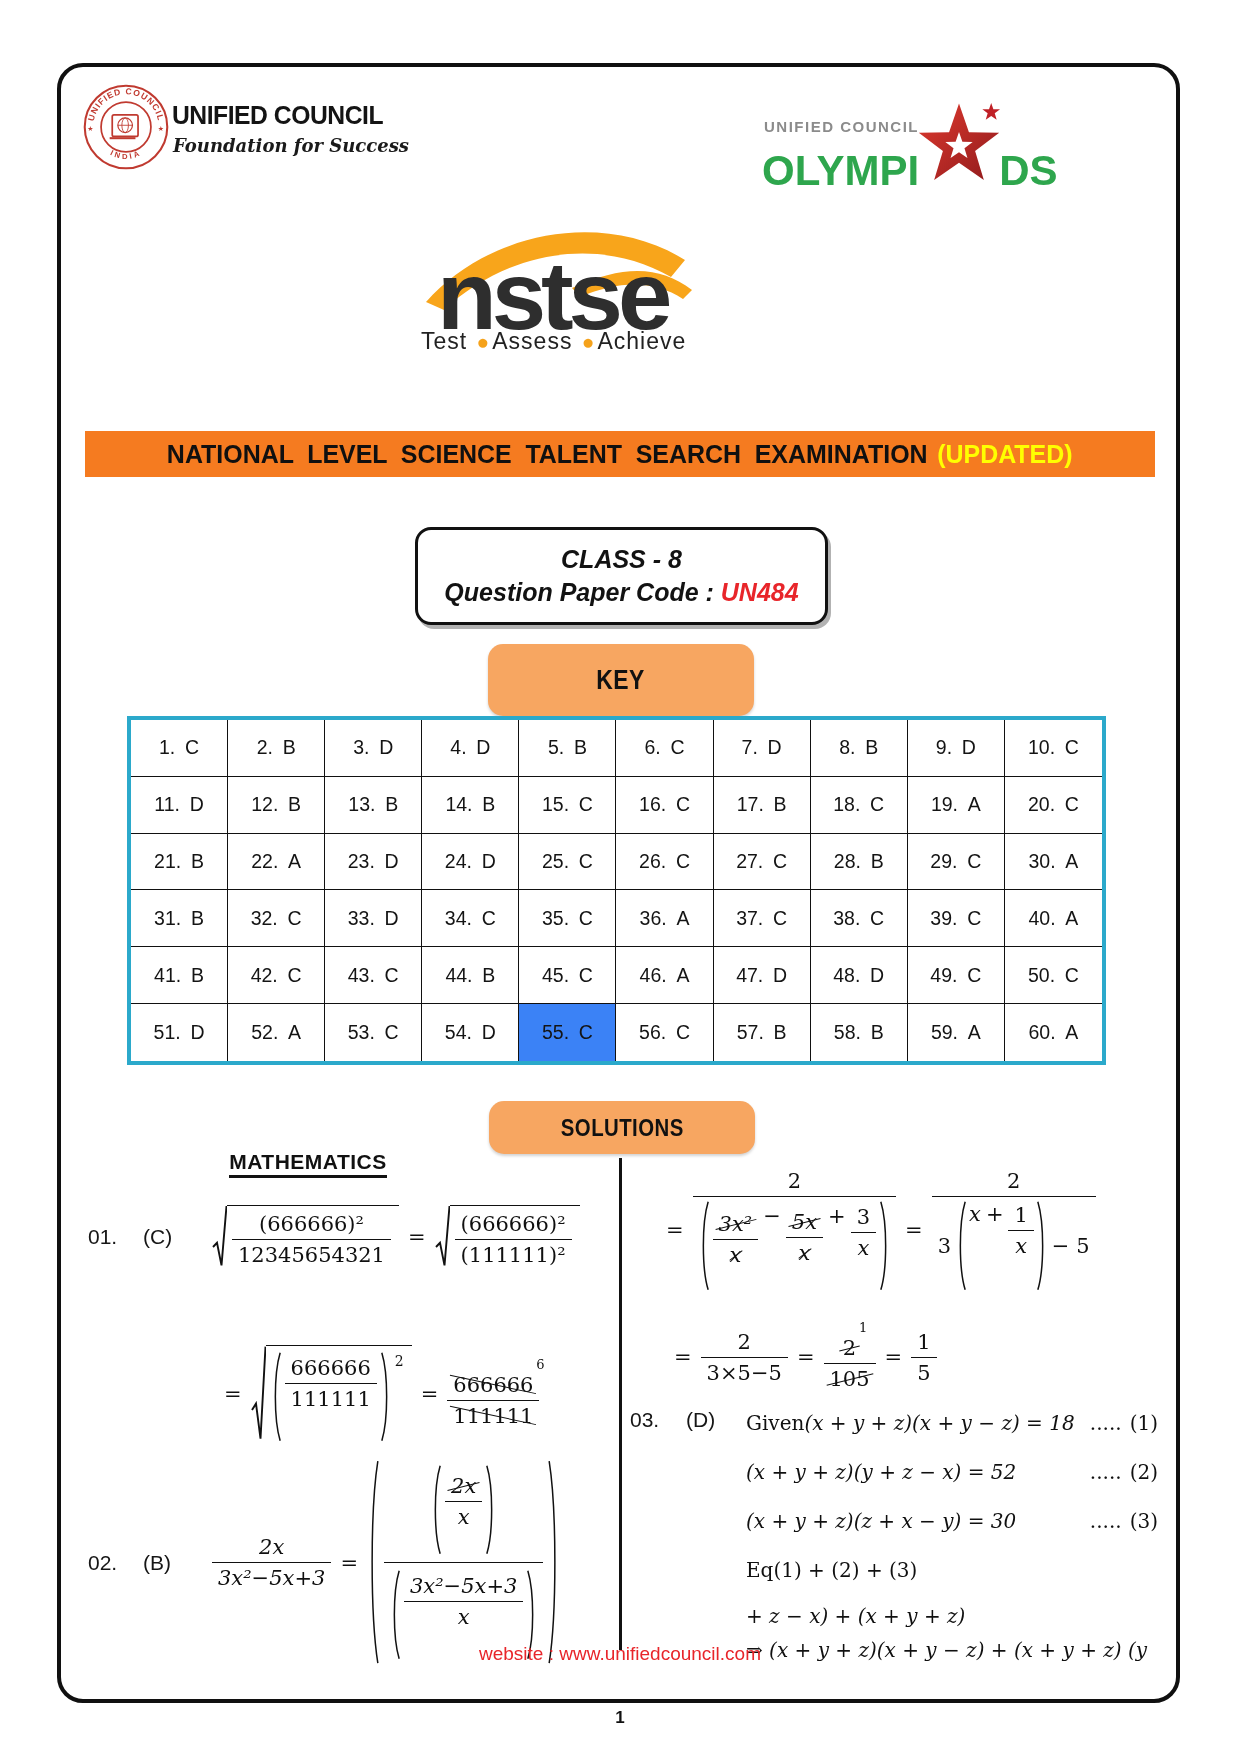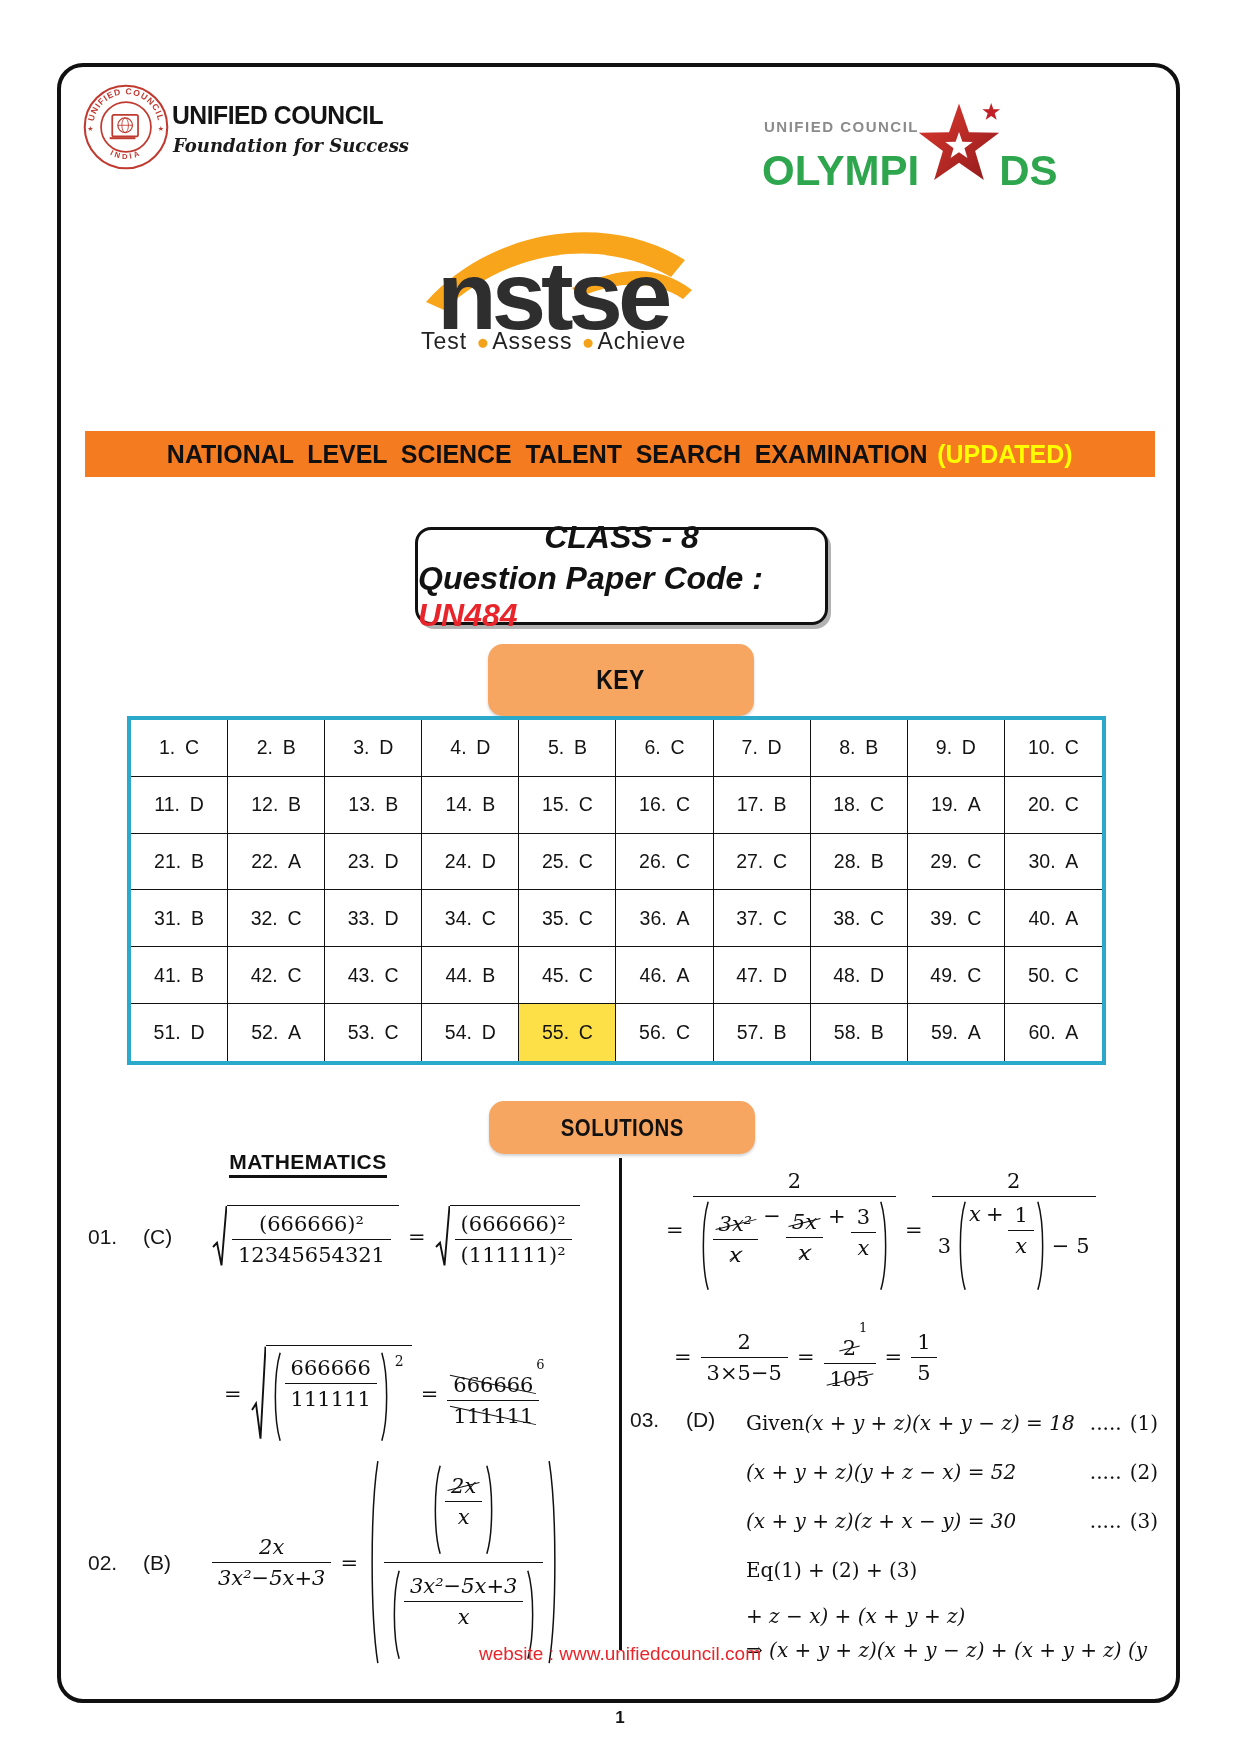--- a/index.html
+++ b/index.html
@@ -25,21 +25,21 @@
   
   .banner{left:85px;top:431px;width:1070px;height:46px;background:#F57B20;
           display:flex;align-items:center;justify-content:center;}
   .banner .t{font-size:26px;font-weight:bold;color:#101010;word-spacing:7px;transform:scaleX(.96);white-space:nowrap;}
   .banner .u{color:#FFFF00;margin-left:10px;}
 
   
   .classbox{left:415px;top:527px;width:407px;height:92px;border:3px solid #111;border-radius:16px;
             background:#fff;box-shadow:3px 4px 0 rgba(0,0,0,.30);
             display:flex;flex-direction:column;align-items:center;justify-content:center;gap:4px;}
-  .classbox .l{font-weight:bold;font-style:italic;font-size:32px;color:#121212;}
+  .classbox .l{font-weight:bold;font-style:italic;font-size:25px;color:#121212;}
   .classbox .code-val{color:#E8252A;}
 
   
   .pill{background:#F7A661;border-radius:15px;display:flex;align-items:center;justify-content:center;
         box-shadow:0 2px 3px rgba(0,0,0,.18);}
   .pill span{font-weight:bold;color:#111;transform:scaleX(.85);letter-spacing:.5px;}
 
   
   .keytable{left:127px;top:716px;width:971px;height:341px;border:4px solid #2BA9CB;background:#fff;}
   .kgrid{display:grid;width:100%;height:100%;grid-template-columns:repeat(10,1fr);grid-auto-rows:1fr;}
@@ -215,21 +215,21 @@
         <div class="kcell">45. C</div>
         <div class="kcell">46. A</div>
         <div class="kcell">47. D</div>
         <div class="kcell">48. D</div>
         <div class="kcell">49. C</div>
         <div class="kcell">50. C</div>
         <div class="kcell">51. D</div>
         <div class="kcell">52. A</div>
         <div class="kcell">53. C</div>
         <div class="kcell">54. D</div>
-        <div class="kcell" style="background: #fde047;">55. C</div>
+        <div class="kcell" style="background: #3b82f6;">55. C</div>
         <div class="kcell">56. C</div>
         <div class="kcell">57. B</div>
         <div class="kcell">58. B</div>
         <div class="kcell">59. A</div>
         <div class="kcell">60. A</div>
       </div>
   </div>
 
   <div class="abs pill" style="left:489px;top:1101px;width:266px;height:53px;">
     <span style="font-size:24px;">SOLUTIONS</span>

